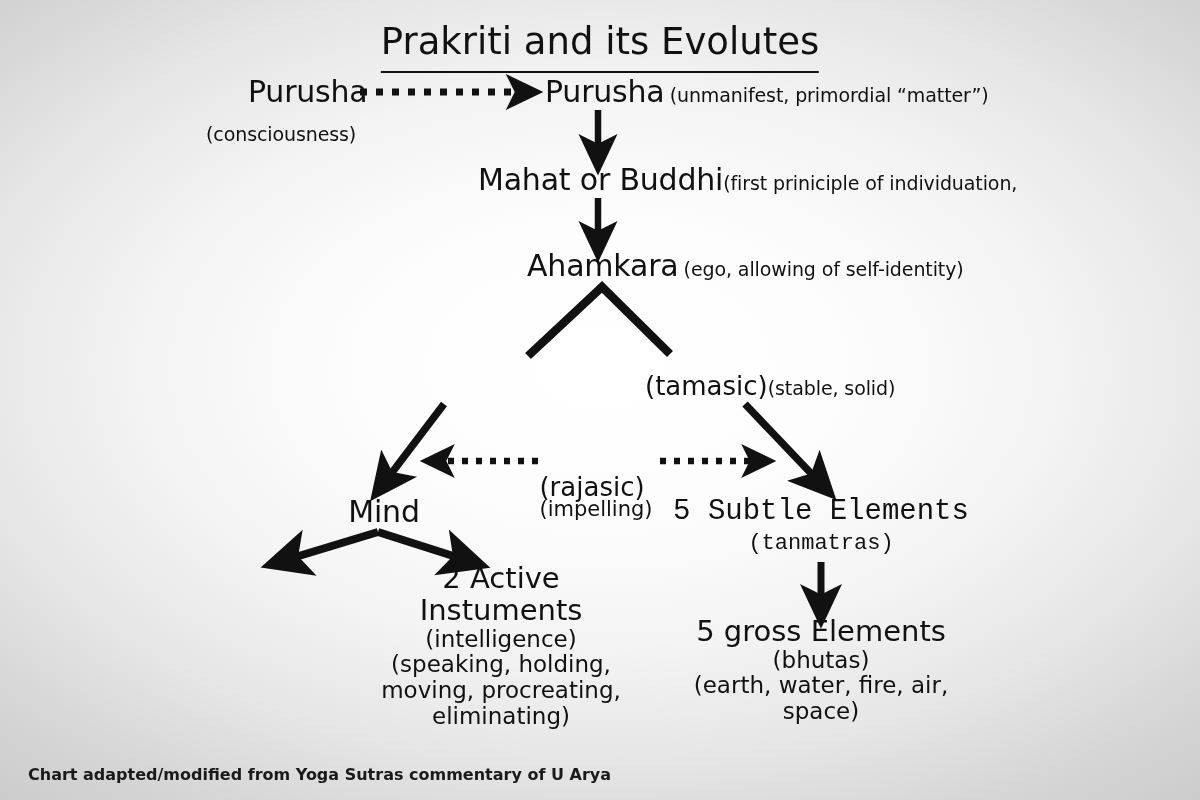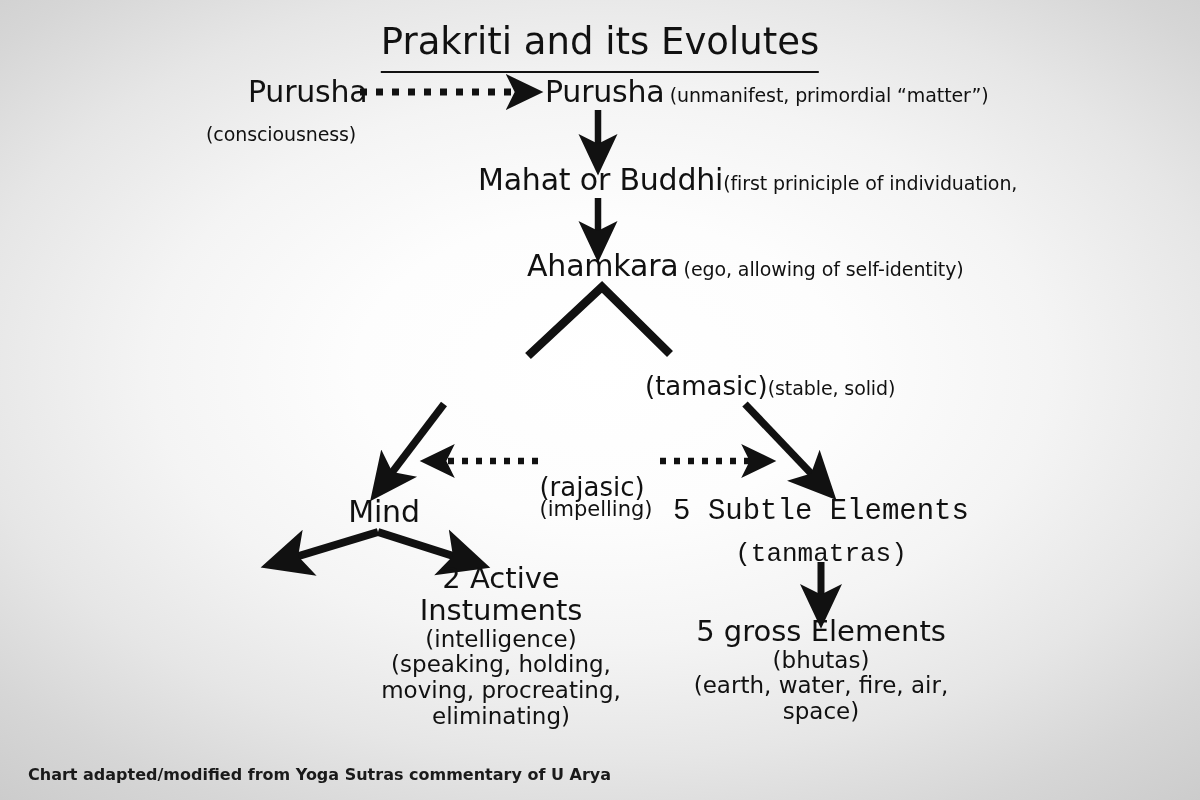--- a/index.html
+++ b/index.html
@@ -104,21 +104,21 @@
   
   #mind { left: 384px; top: 496px; transform: translateX(-50%); }
   #subtle {
     left: 821px;
     top: 496px;
     transform: translateX(-50%);
     text-align: center;
     font-family: Liberation Mono, monospace;
   }
   #subtle .t1 { display: block; font-size: 29px; }
-  #subtle .t2 { display: block; font-size: 26px; margin-top: 13px; }
+  #subtle .t2 { display: block; font-size: 22px; margin-top: 5px; }
 
   
   .leaf {
     position: absolute;
     text-align: center;
     transform: translateX(-50%);
     line-height: 1.1;
   }
   .leaf .hd { display: block; font-size: 29px; }
   .leaf .sb { display: block; font-size: 23px; }

